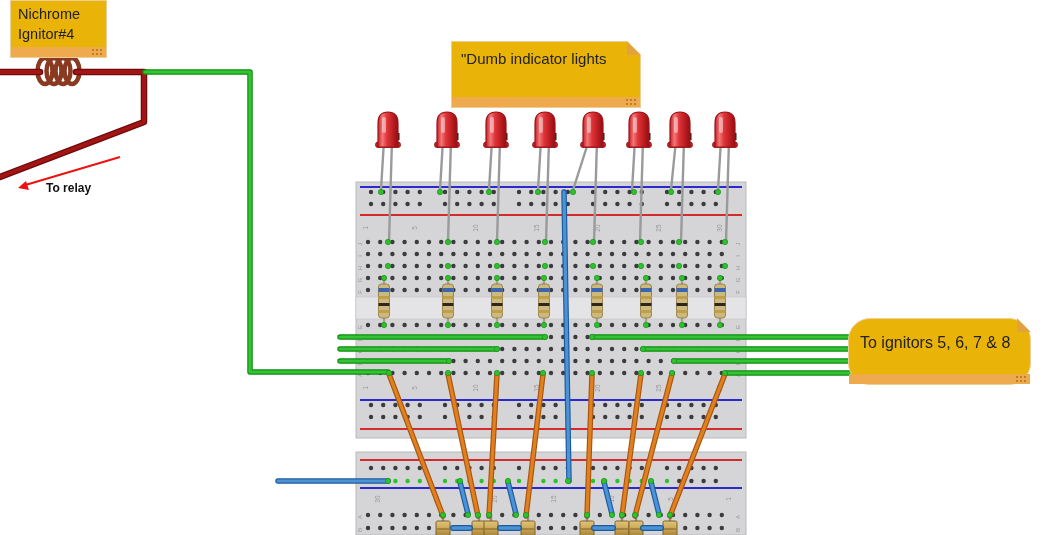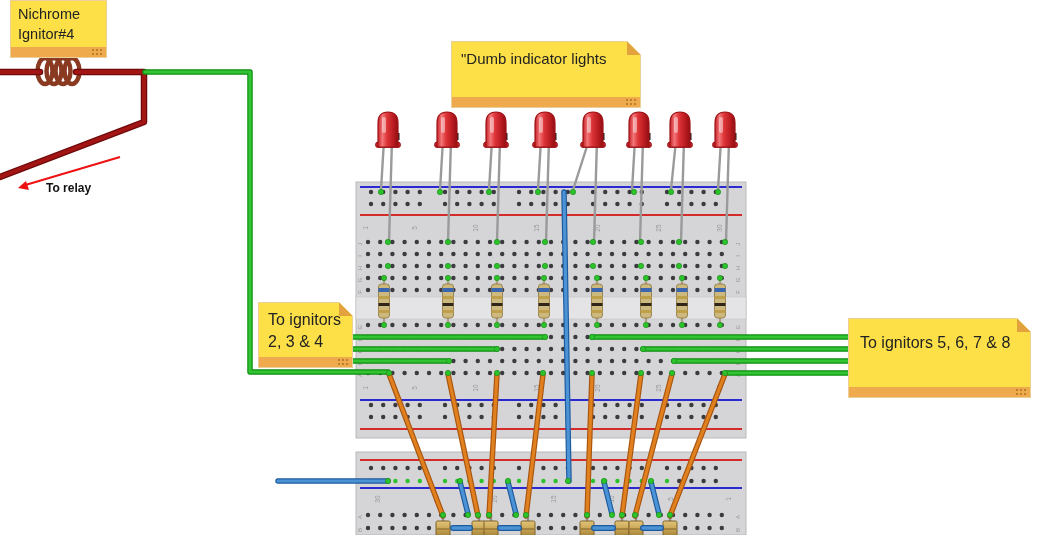--- a/index.html
+++ b/index.html
@@ -1,30 +1,30 @@
 <!DOCTYPE html>
 <html><head>
 <meta charset="utf-8">
 <style>
   html,body{margin:0;padding:0;background:#fff;}
   #stage{position:relative;width:1059px;height:535px;background:#ffffff;overflow:hidden;
          font-family:"Liberation Sans",sans-serif;}
   #circuit{position:absolute;left:0;top:0;z-index:1;}
-  .note{position:absolute;z-index:3;background:#fde047;box-sizing:border-box;color:#222;
+  .note{position:absolute;z-index:3;background:#eab308;box-sizing:border-box;color:#222;
         border:1px solid #ecce98;}
   .note .fold{position:absolute;top:-1px;right:-1px;}
   .note-strip{position:absolute;left:0;right:0;bottom:0;height:10px;background:#eeaa4c;}
   .grip{position:absolute;right:2px;top:1px;width:13px;height:8px;
         background-image:radial-gradient(circle,#bb8026 1px,transparent 1.4px);
         background-size:4px 4px;}
   .note-line{white-space:nowrap;}
   #note-nichrome{left:10px;top:0;width:97px;height:58px;font-size:14.5px;padding:3px 0 0 7px;line-height:20px;}
   #note-indicator{left:451px;top:41px;width:190px;height:67px;font-size:15px;padding:6px 0 0 9px;line-height:21px;}
   #note-ign-left{left:258px;top:302px;width:95px;height:66px;font-size:16px;padding:6px 0 0 9px;line-height:22px;}
-  #note-ign-right{left:848px;top:318px;width:183px;height:80px;font-size:16px;padding:13px 0 0 11px;line-height:22px;}
+  #note-ign-right{left:848px;top:318px;width:183px;height:67px;font-size:16px;padding:13px 0 0 11px;line-height:22px;border-radius:22px;}
   .relay-label{position:absolute;left:46px;top:181px;z-index:2;font-size:12px;font-weight:bold;color:#111;}
 </style>
 </head>
 <body>
 
 <div id="stage">
   <svg id="circuit" width="1059" height="535">
     <defs>
       <linearGradient id="ledg" x1="0" y1="0" x2="1" y2="0">
         <stop offset="0" stop-color="#c62026"></stop>
@@ -1002,31 +1002,20 @@
     <div class="note-line">"Dumb indicator lights</div>
     <svg class="fold" width="14" height="14">
       <polygon points="0,0 14,14 0,14" fill="#e2a23e"></polygon>
         <polygon points="0,0 14,0 14,14" fill="#ffffff"></polygon>
     </svg>
     <div class="note-strip">
         <span class="grip"></span>
       </div>
   </div>
 
-  <div class="note" id="note-ign-left">
-    <div class="note-line">To ignitors</div>
-    <div class="note-line">2, 3 &amp; 4</div>
-    <svg class="fold" width="14" height="14">
-      <polygon points="0,0 14,14 0,14" fill="#e2a23e"></polygon>
-        <polygon points="0,0 14,0 14,14" fill="#ffffff"></polygon>
-    </svg>
-    <div class="note-strip">
-        <span class="grip"></span>
-      </div>
-  </div>
 
   <div class="note" id="note-ign-right">
     <div class="note-line">To ignitors 5, 6, 7 &amp; 8</div>
     <svg class="fold" width="14" height="14">
       <polygon points="0,0 14,14 0,14" fill="#e2a23e"></polygon>
         <polygon points="0,0 14,0 14,14" fill="#ffffff"></polygon>
     </svg>
     <div class="note-strip">
         <span class="grip"></span>
       </div>

